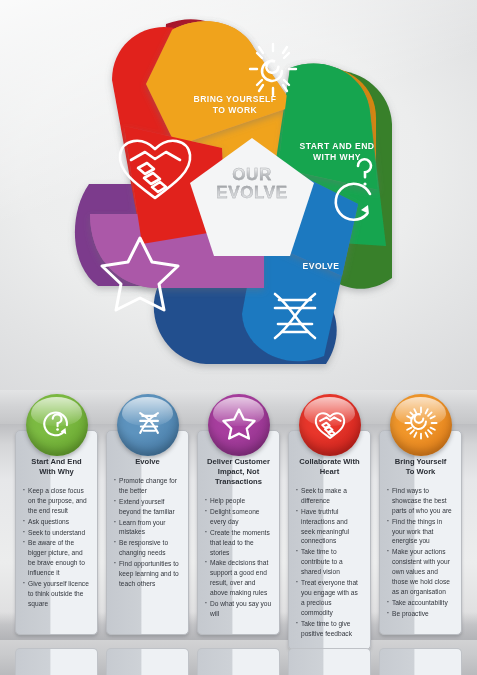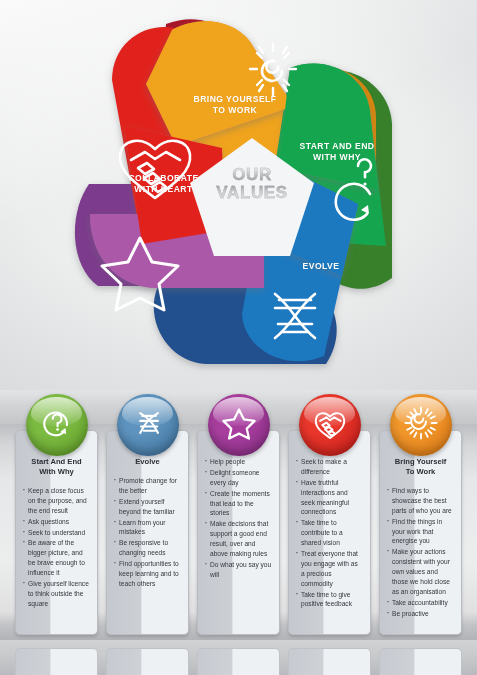--- a/index.html
+++ b/index.html
@@ -252,25 +252,23 @@
       <path d="M 118 170 l 9 -5 l 7 6 l -9 5 z"></path>
       <path d="M 126 179 l 8 -5 l 6 5 l -8 5 z"></path>
     </g>
   </svg>
 
   <div class="ribbon-label" id="lbl-bring">BRING YOURSELF
 TO WORK</div>
   <div class="ribbon-label" id="lbl-start">START AND END
 WITH WHY</div>
   <div class="ribbon-label" id="lbl-evolve">EVOLVE</div>
-  <div class="ribbon-label" id="lbl-collab">COLLABORATE
-WITH HEART</div>
 
   <div id="our-values">OUR
-VALUES</div>
+EVOLVE</div>
 </div>
 
 <div id="cards">
     <div class="card">
       <div class="badge" style="background: radial-gradient(circle at 34% 26%, rgb(124, 187, 66) 0%, rgb(124, 187, 66) 38%, rgb(94, 154, 38) 100%);">
         <span><svg viewBox="0 0 48 48">
             <g stroke="#fff" stroke-width="3" fill="none" stroke-linecap="round">
               <path d="M38 27 A16 16 0 1 0 33 37"></path>
               <path d="M18 18 a6.2 6.2 0 1 1 6.8 6.2 v4.4"></path>
               <circle cx="24.8" cy="33.2" r="1.9" fill="#fff" stroke="none"></circle>
@@ -314,20 +312,23 @@
         </ul>
       </div>
     </div>
     <div class="card">
       <div class="badge" style="background: radial-gradient(circle at 34% 26%, rgb(167, 62, 158) 0%, rgb(167, 62, 158) 38%, rgb(132, 44, 128) 100%);">
         <span><svg viewBox="0 0 48 48">
             <path d="M24 5 L31 19 L46 21 L35 32 L38 46 L24 39 L10 46 L13 32 L2 21 L17 19 Z" fill="none" stroke="#fff" stroke-width="3.2" stroke-linejoin="round"></path>
           </svg></span>
       </div>
       <div class="card-body">
+        <div class="card-title">Deliver Customer
+Impact, Not
+Transactions</div>
         <ul class="card-list">
           <li>Help people</li>
           <li>Delight someone every day</li>
           <li>Create the moments that lead to the stories</li>
           <li>Make decisions that support a good end result, over and above making rules</li>
           <li>Do what you say you will</li>
         </ul>
       </div>
     </div>
     <div class="card">
@@ -336,20 +337,22 @@
             <g stroke="#fff" stroke-width="2.8" fill="none" stroke-linecap="round" stroke-linejoin="round">
               <path d="M24 15 C17 7, 5 9, 4 20 C3 31, 14 38, 24 45 C34 38, 45 31, 44 20 C43 9, 31 7, 24 15 Z"></path>
               <path d="M10 21 l9 -5 l5 4 l6 -4 l9 5"></path>
               <path d="M13 27 l6 -3.5 l4.5 4 l-6 3.5 z"></path>
               <path d="M17 33 l6 -3.5 l4.5 4 l-6 3.5 z"></path>
               <path d="M22 38.5 l5 -3 l4 3.5 l-5 3 z"></path>
             </g>
           </svg></span>
       </div>
       <div class="card-body">
+        <div class="card-title">Collaborate With
+Heart</div>
         <ul class="card-list">
           <li>Seek to make a difference</li>
           <li>Have truthful interactions and seek meaningful connections</li>
           <li>Take time to contribute to a shared vision</li>
           <li>Treat everyone that you engage with as a precious commodity</li>
           <li>Take time to give positive feedback</li>
         </ul>
       </div>
     </div>
     <div class="card">

